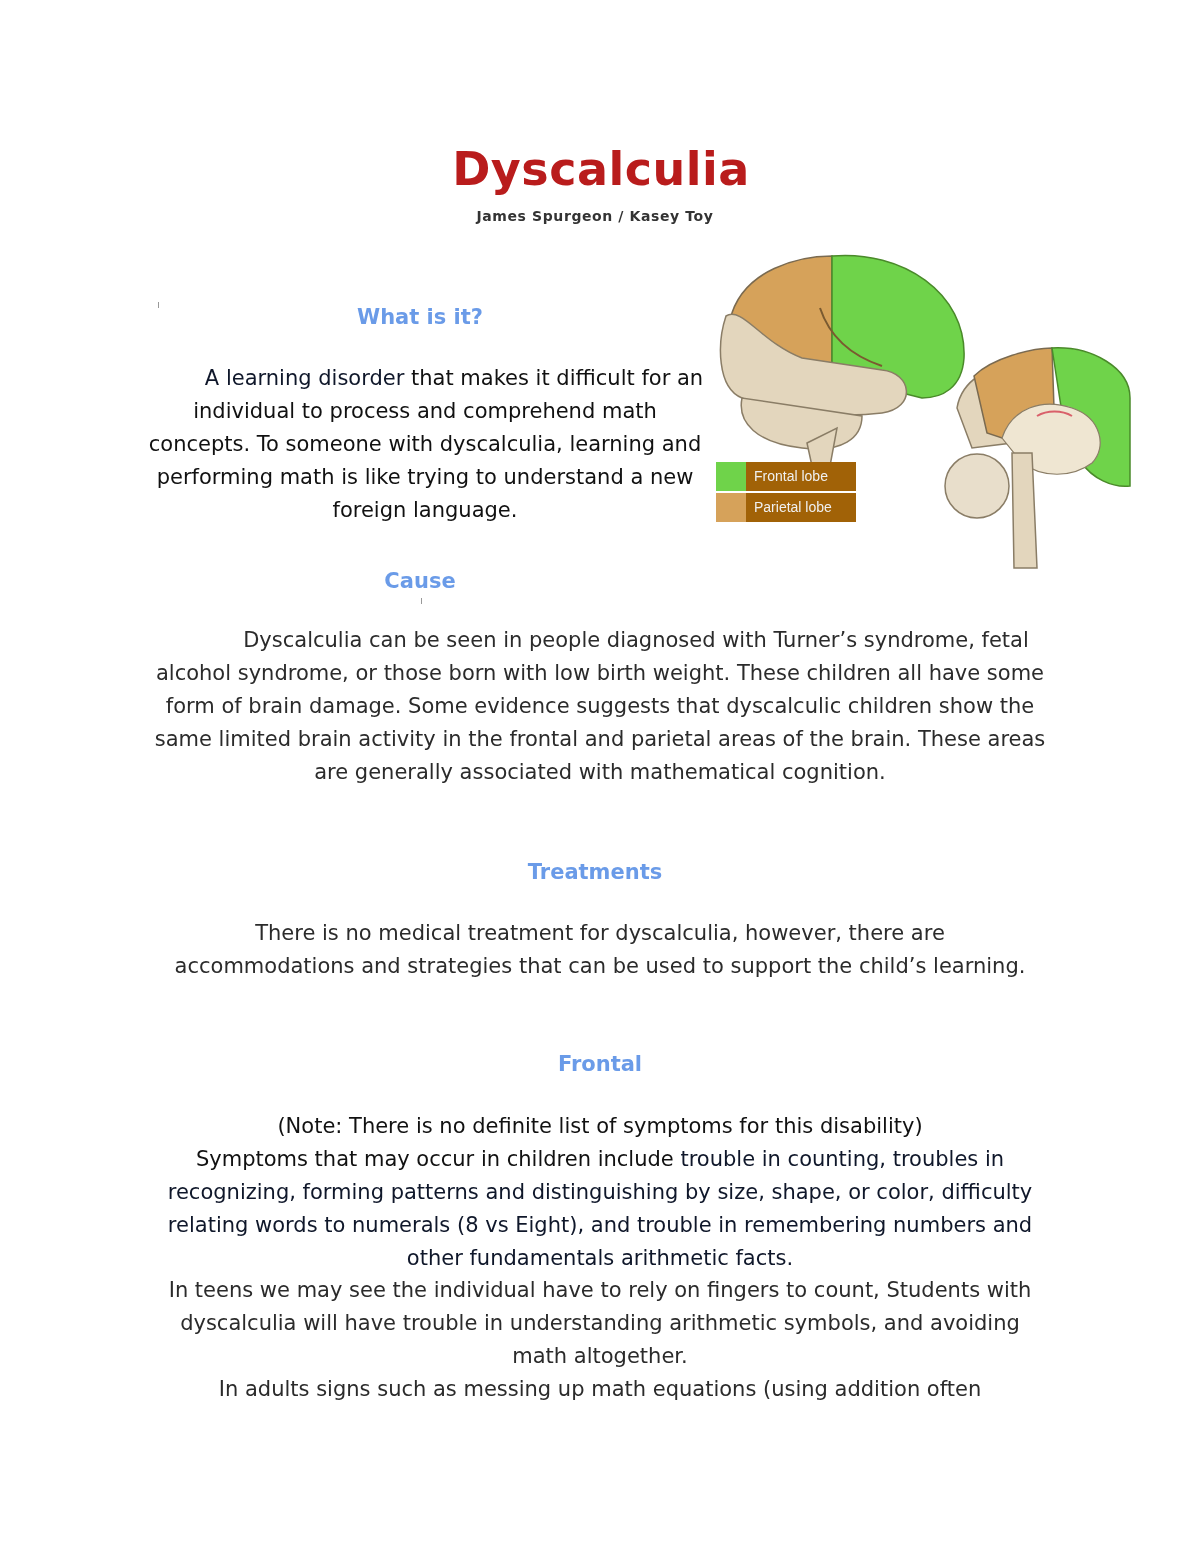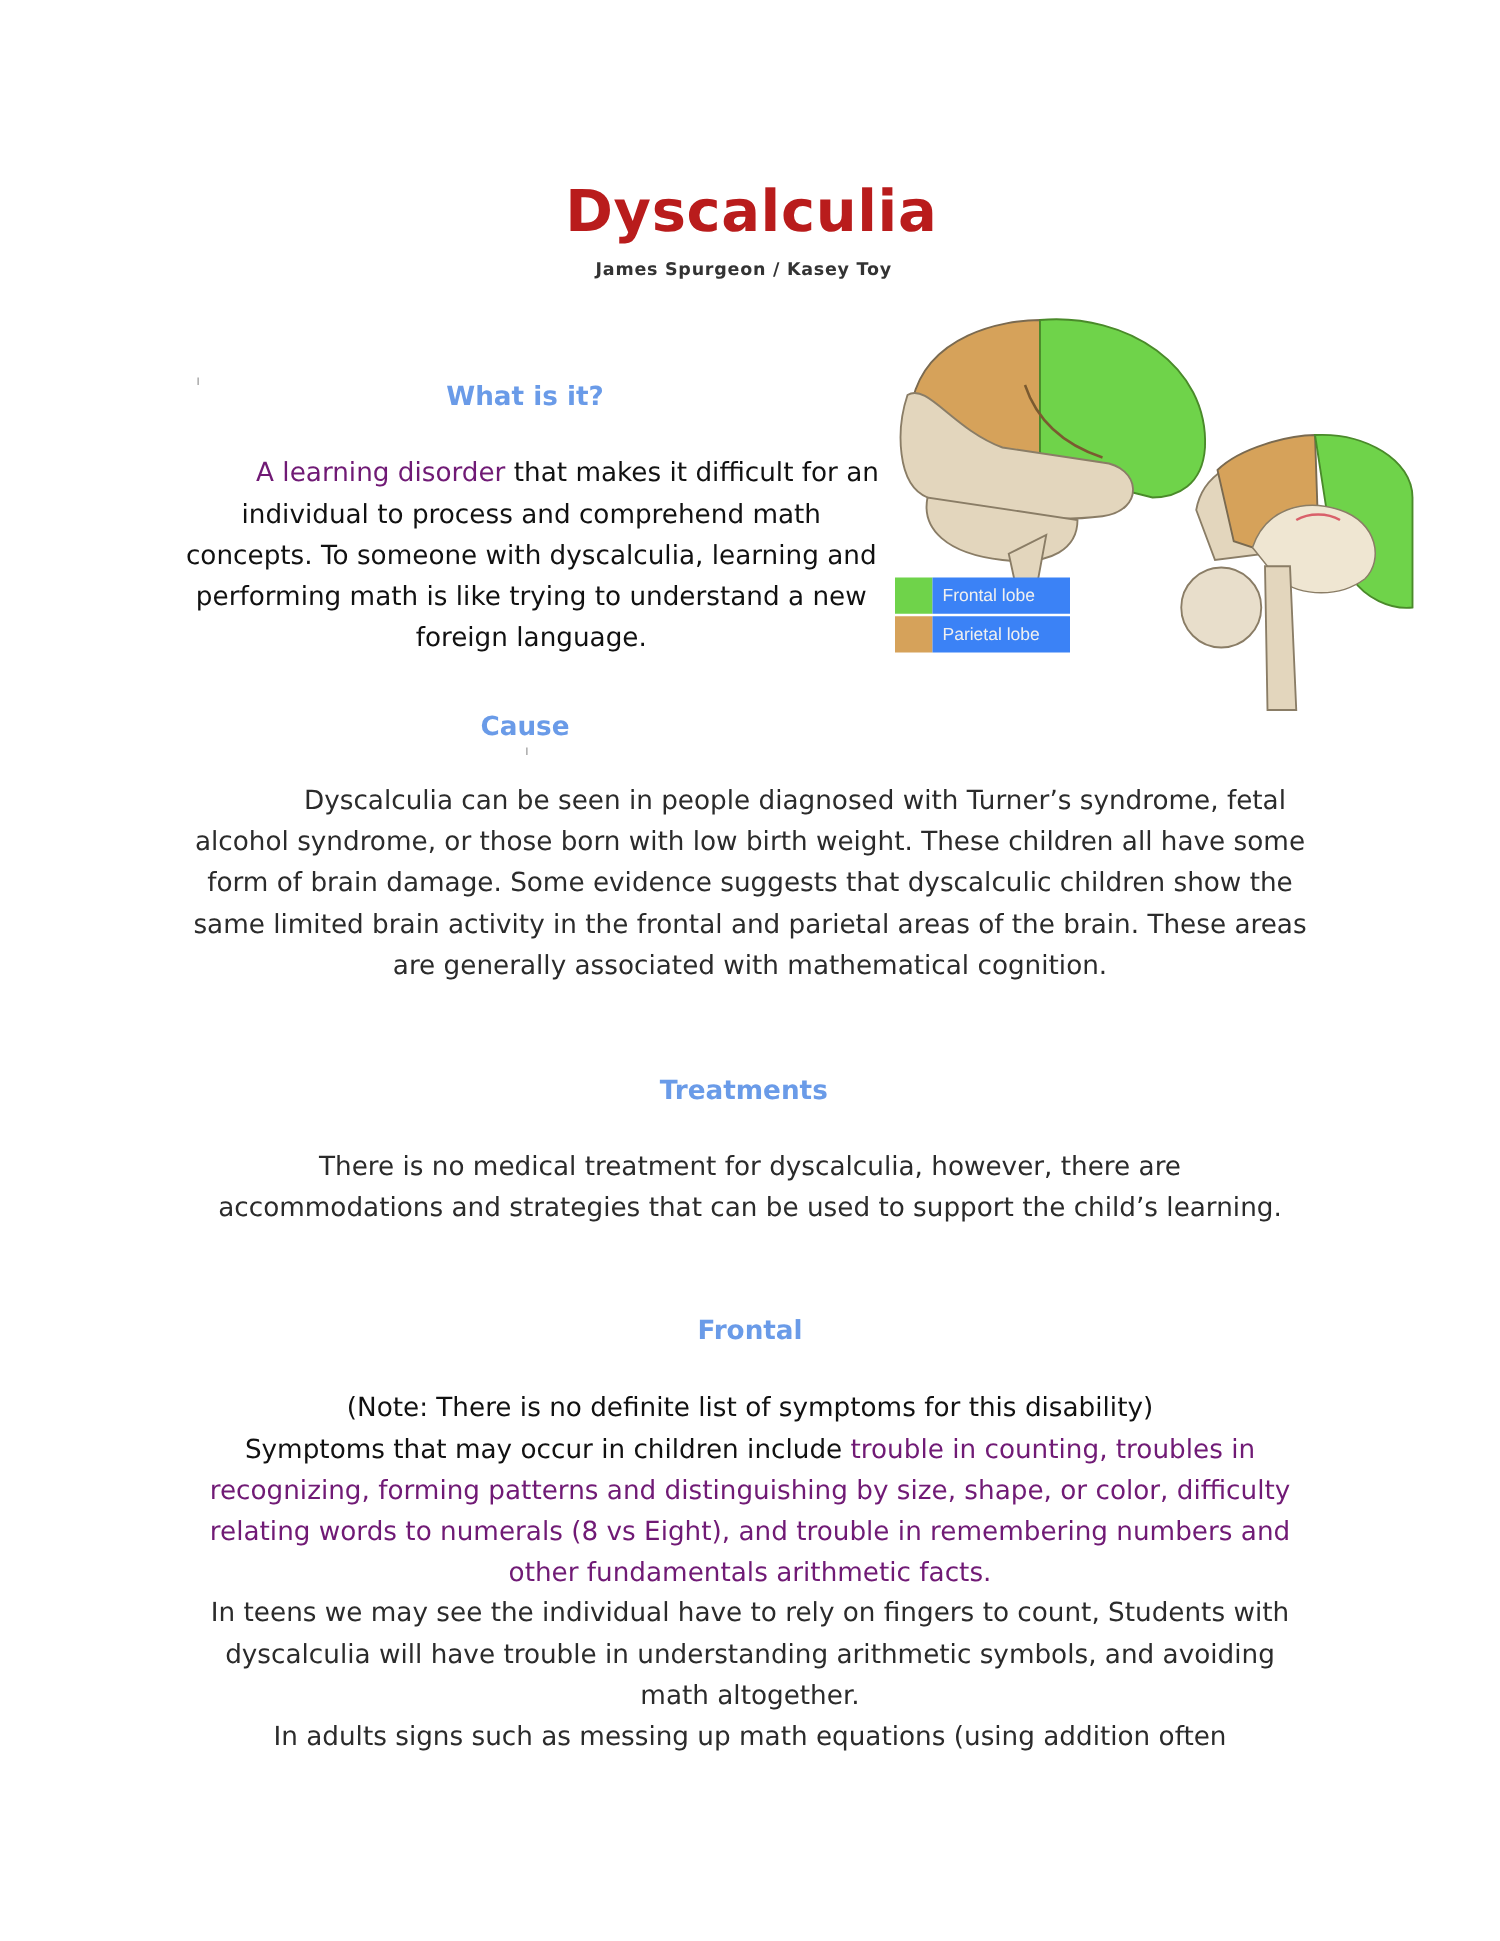--- a/index.html
+++ b/index.html
@@ -5,28 +5,28 @@
   html, body { margin: 0; padding: 0; background: #ffffff; }
   body { width: 1200px; height: 1553px; position: relative; overflow: hidden;
          font-family: "DejaVu Sans", sans-serif; color: #222; }
   .title { position: absolute; left: 0; width: 1180px; top: 142px; text-align: center;
            font-size: 46px; font-weight: bold; color: #b91c1c; letter-spacing: 0.5px; margin-left: 11px; }
   .authors { position: absolute; left: 0; width: 1134px; top: 208px; text-align: center;
              font-size: 14px; font-weight: bold; color: #333; letter-spacing: 0.6px; padding-left: 28px; }
   .heading { position: absolute; text-align: center; font-size: 21px; font-weight: bold; color: #6a9be8; }
   .para { position: absolute; text-align: center; font-size: 21px; line-height: 33px; color: #2b2b2b; }
   .para.dark { color: #111; }
-  .grey { color: #701a75; }
+  .grey { color: #0f172a; }
   .tick { position: absolute; width: 1px; height: 6px; background: #999; }
 
   .figure { position: absolute; left: 712px; top: 248px; width: 420px; height: 330px; }
   .legend { position: absolute; left: 4px; top: 214px; width: 140px; }
   .legend-row { display: flex; height: 29px; margin-bottom: 2px; }
   .swatch { width: 30px; height: 29px; }
-  .legend-label { flex: 1; background: #3b82f6; color: #f0f0f0; font-size: 14px;
+  .legend-label { flex: 1; background: #a16207; color: #f0f0f0; font-size: 14px;
                   line-height: 29px; padding-left: 8px; font-family: "Liberation Sans", sans-serif; }
 </style>
 </head>
 <body>
 
 <div class="title">Dyscalculia</div>
 <div class="authors">James Spurgeon / Kasey Toy</div>
 
 <div class="heading" style="left:320px;width:200px;top:272px;margin-top:33px;">What is it?</div>
 <div class="tick" style="left:158px;top:302px;"></div>

